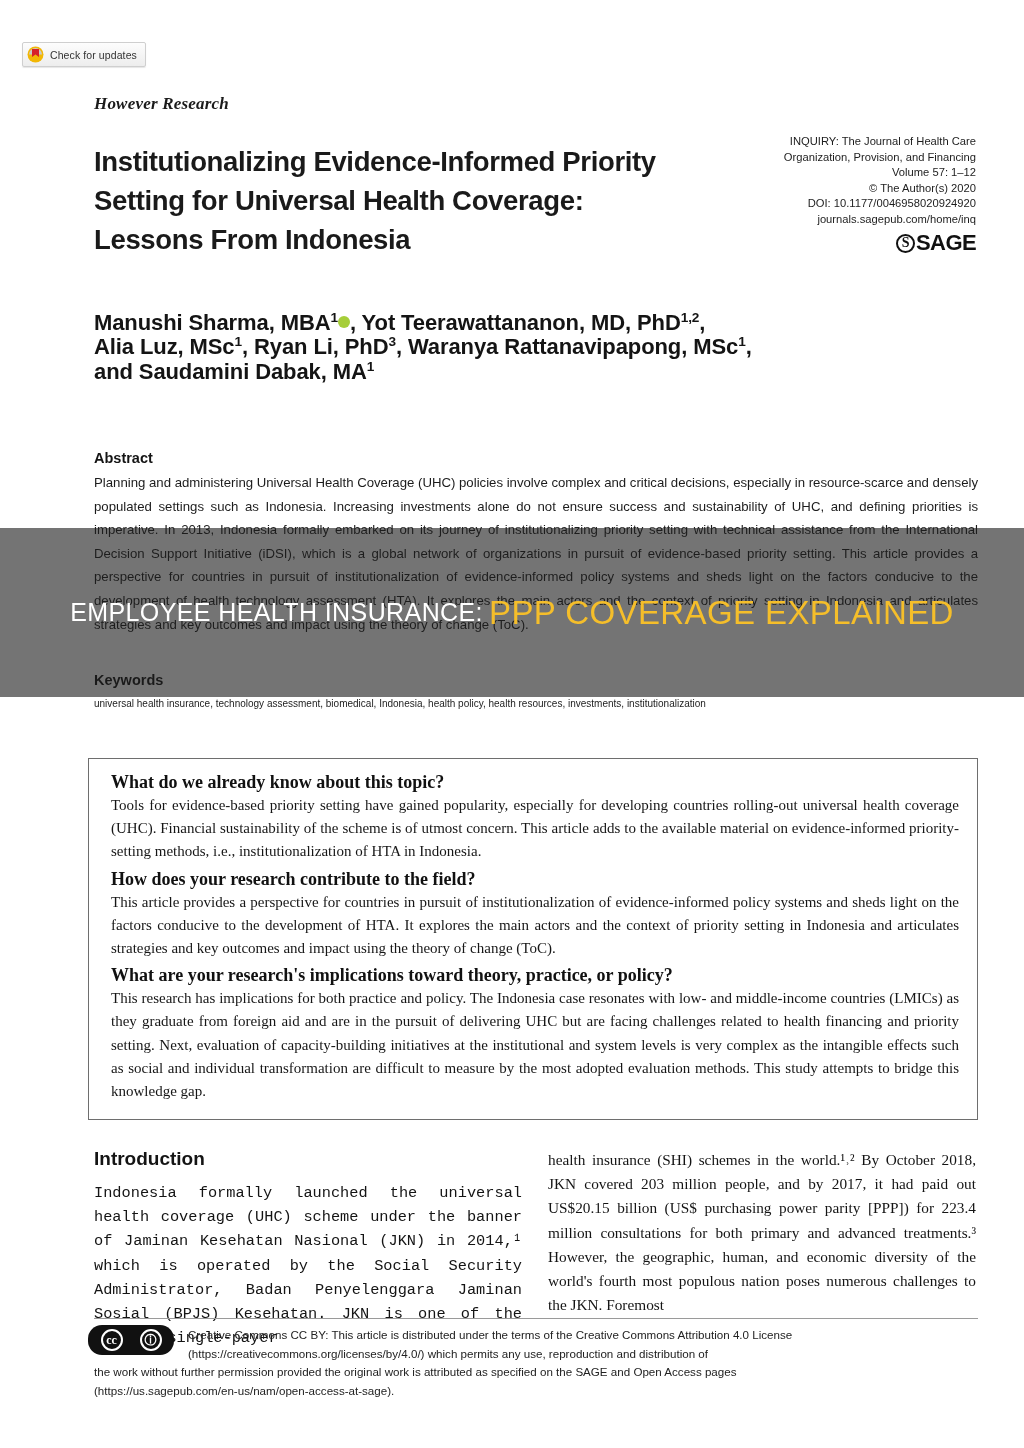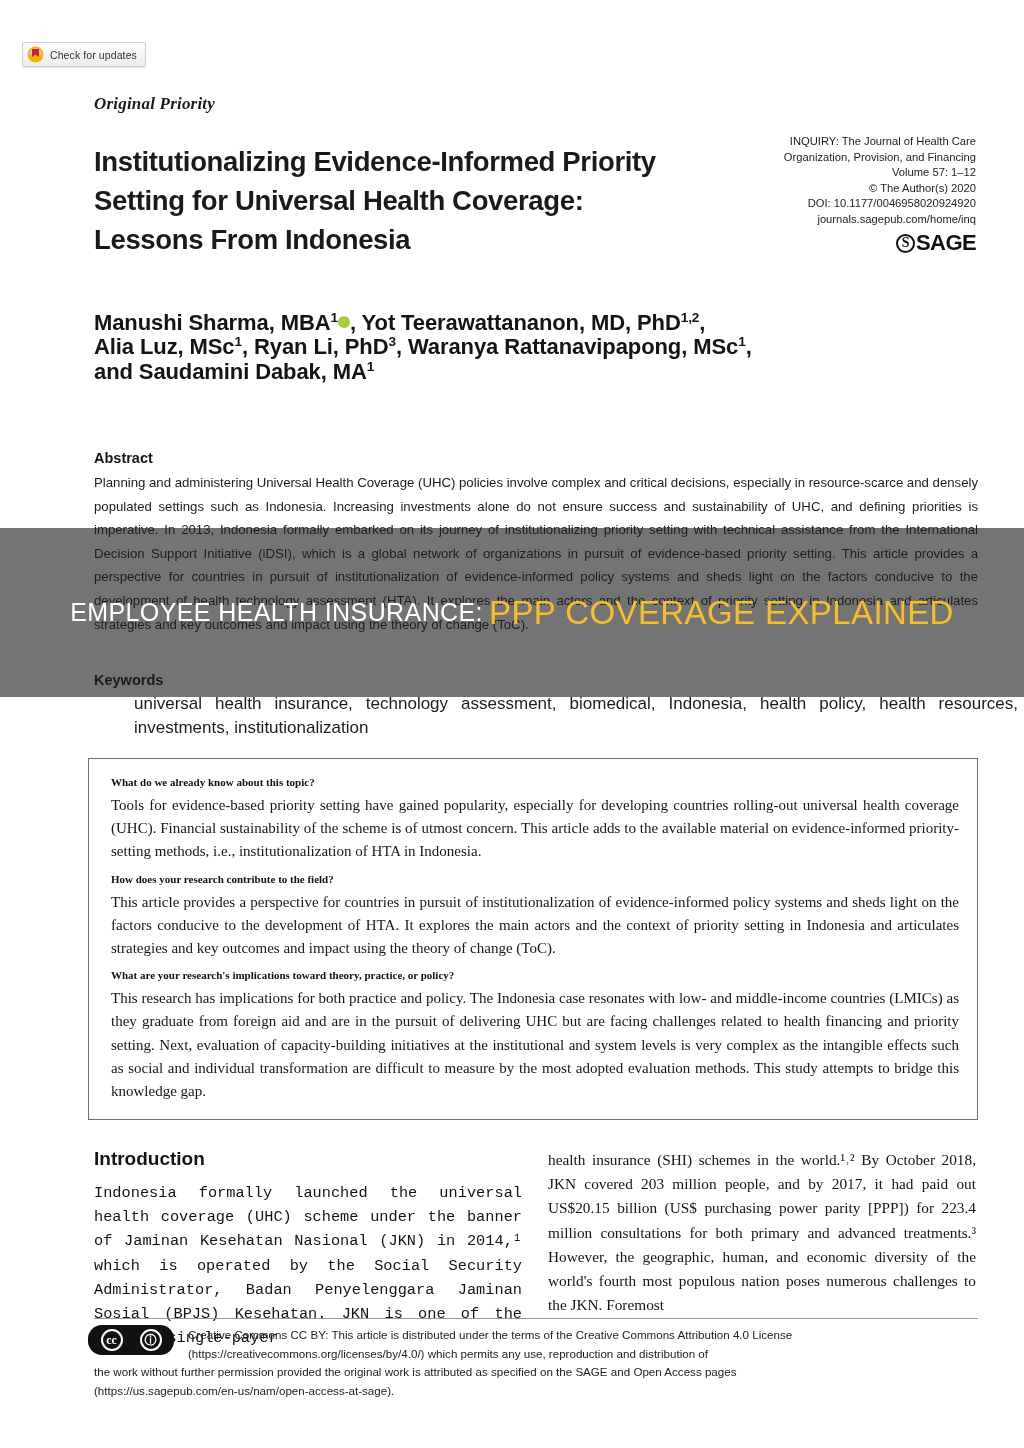--- a/index.html
+++ b/index.html
@@ -145,25 +145,24 @@
     font-size: 13.2px;
     line-height: 23.6px;
     color: #1c1c1c;
     text-align: justify;
   }
   .keywords-body {
     position: absolute;
     left: 94px;
     top: 692px;
     width: 884px;
-    font-size: 17px;
+    font-size: 10px;
     line-height: 23.6px;
     color: #1c1c1c;
     text-align: justify;
-    margin-left: 40px;
   }
 
   
   .overlay {
     position: absolute;
     left: 0;
     top: 528px;
     width: 1024px;
     height: 169px;
     background: rgba(30,30,30,0.62);
@@ -201,21 +200,21 @@
     position: absolute;
     left: 88px;
     top: 758px;
     width: 890px;
     border: 1px solid #6e6e6e;
     background: #fff;
     padding: 12px 18px 14px 22px;
     font-family: "Liberation Serif", serif;
   }
   .kb-q {
-    font-size: 11px;
+    font-size: 18px;
     font-weight: 700;
     color: #111;
     line-height: 23px;
     margin-top: 4px;
   }
   .kb-q:first-child { margin-top: 0; }
   .kb-a {
     font-size: 15px;
     line-height: 23.2px;
     color: #161616;
@@ -298,21 +297,21 @@
     <span class="cm-icon">
       <svg viewBox="0 0 34 34" width="17" height="17" aria-hidden="true">
         <circle cx="17" cy="17" r="16" fill="#f2b705"></circle>
         <path d="M4 17a13 13 0 0 1 26 0z" fill="#c9c9c9"></path>
         <path d="M10 6h14v16l-7-5-7 5z" fill="#d6202a"></path>
       </svg>
     </span>
     <span class="crossmark-label">Check for updates</span>
   </div>
 
-  <div class="article-type">Original Priority</div>
+  <div class="article-type">However Research</div>
 
   <h1 class="title">Institutionalizing Evidence-Informed Priority Setting for Universal Health Coverage: Lessons From Indonesia</h1>
 
   <div class="journal-meta">
     <span class="ln">INQUIRY: The Journal of Health Care</span>
     <span class="ln">Organization, Provision, and Financing</span>
     <span class="ln">Volume 57: 1–12</span>
     <span class="ln">© The Author(s) 2020</span>
     <span class="ln">DOI: 10.1177/0046958020924920</span>
     <span class="ln">journals.sagepub.com/home/inq</span>

